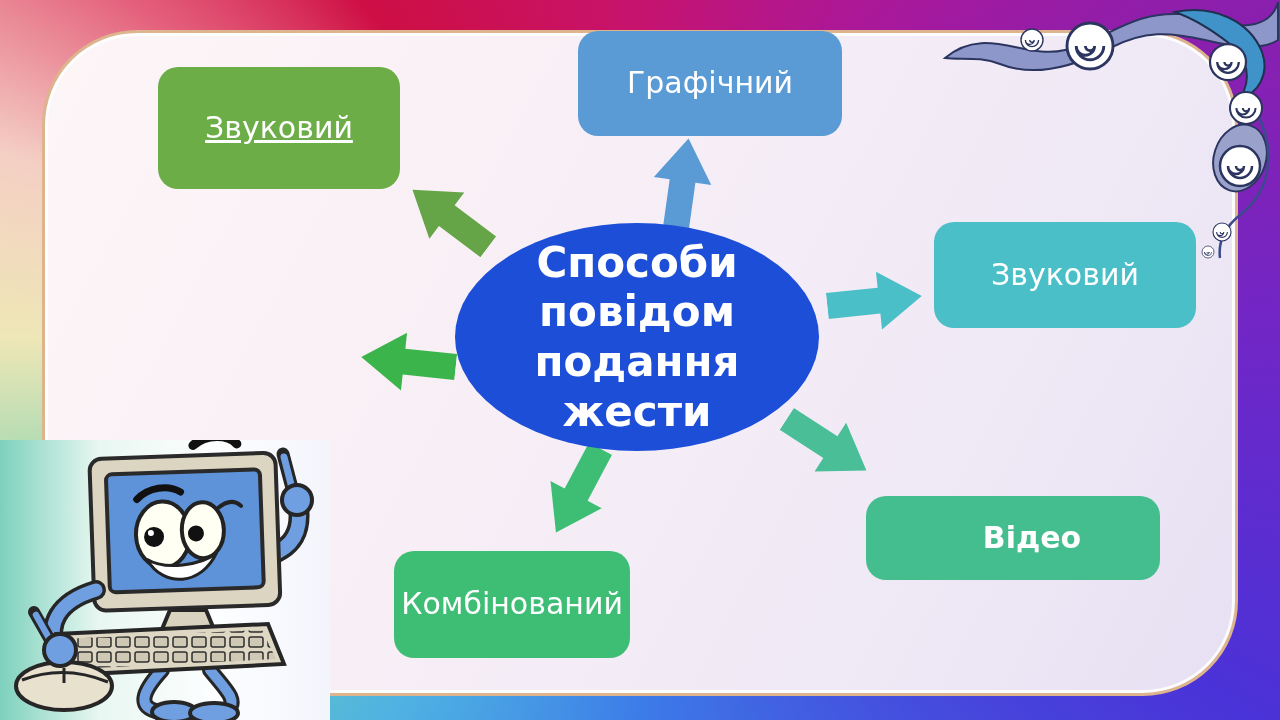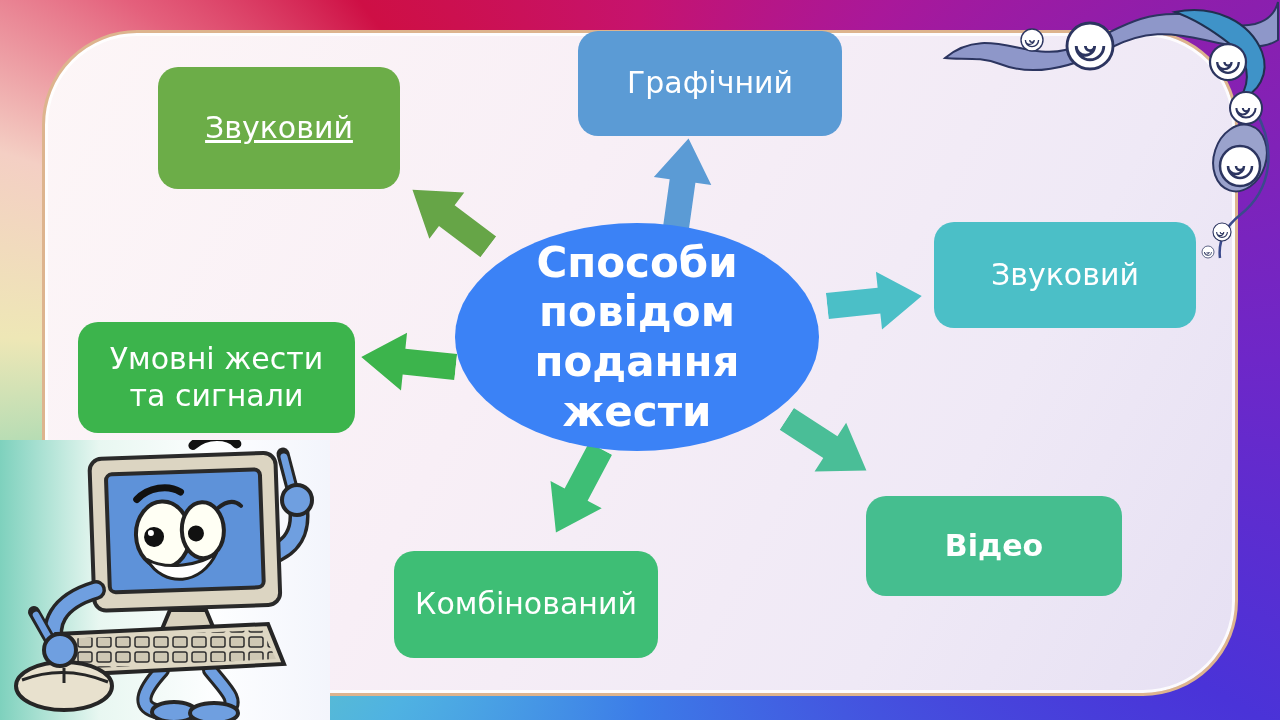--- a/index.html
+++ b/index.html
@@ -21,22 +21,22 @@
     background:linear-gradient(118deg,#fdf6f7 0%,#f8eff6 40%,#efe9f6 75%,#e6e0f3 100%);}
 
   
   .node{position:absolute;display:flex;align-items:center;justify-content:center;
     border-radius:20px;color:#fff;text-align:center;line-height:1.22;}
   .node span{display:block;padding:0 14px;}
   .n-sound   {left:158px;top:67px;  width:242px;height:122px;font-size:30px;}
   .n-graphic {left:578px;top:31px;  width:264px;height:105px;font-size:30px;}
   .n-text    {left:934px;top:222px; width:262px;height:106px;font-size:30px;}
   .n-gestures{left:78px; top:322px; width:277px;height:111px;font-size:30px;}
-  .n-combined{left:394px;top:551px; width:264px;height:107px;font-size:30px;}
-  .n-video   {left:866px;top:496px; width:256px;height:100px;font-size:30px;font-weight:bold;}
+  .n-combined{left:394px;top:551px; width:236px;height:107px;font-size:30px;}
+  .n-video   {left:866px;top:496px; width:256px;height:84px;font-size:30px;font-weight:bold;padding-left:38px;}
 
   
   .center-ellipse{position:absolute;left:455px;top:223px;width:364px;height:228px;
     border-radius:50%;display:flex;flex-direction:column;align-items:center;justify-content:center;
     color:#fff;font-weight:bold;font-size:42px;line-height:1.18;text-align:center;}
 
   
   .arrow{position:absolute;width:96px;height:60px;}
   .a-sound   {left:402px;top:188px;transform:rotate(-143deg);}
   .a-graphic {left:634px;top:155px;transform:rotate(-82deg);}
@@ -100,38 +100,35 @@
     <svg viewBox="0 0 96 60" width="96" height="60">
         <polygon points="0,17 52,17 52,1 95,30 52,59 52,43 0,43" fill="#3EBE75"></polygon>
       </svg>
   </div>
   <div class="arrow a-video">
     <svg viewBox="0 0 96 60" width="96" height="60">
         <polygon points="0,17 52,17 52,1 95,30 52,59 52,43 0,43" fill="#4ABE97"></polygon>
       </svg>
   </div>
 
-  <div class="center-ellipse" style="background-color: #3b82f6;">
+  <div class="center-ellipse" style="background-color: #1d4ed8;">
     <div>Способи</div>
     <div>повідом</div>
     <div>подання</div>
     <div>жести</div>
   </div>
 
   <div class="node n-sound" style="background-color: rgb(108, 173, 72); text-decoration: underline;">
     <span>Звуковий</span>
   </div>
   <div class="node n-graphic" style="background-color: rgb(91, 155, 213);">
     <span>Графічний</span>
   </div>
   <div class="node n-text" style="background-color: rgb(75, 191, 199);">
     <span>Звуковий</span>
-  </div>
-  <div class="node n-gestures" style="background-color: rgb(60, 180, 76);">
-    <span>Умовні жести та сигнали</span>
   </div>
   <div class="node n-combined" style="background-color: rgb(62, 190, 117);">
     <span>Комбінований</span>
   </div>
   <div class="node n-video" style="background-color: rgb(69, 190, 143);">
     <span>Відео</span>
   </div>
 
   <svg class="mascot" viewBox="0 0 330 280">
     <defs>

